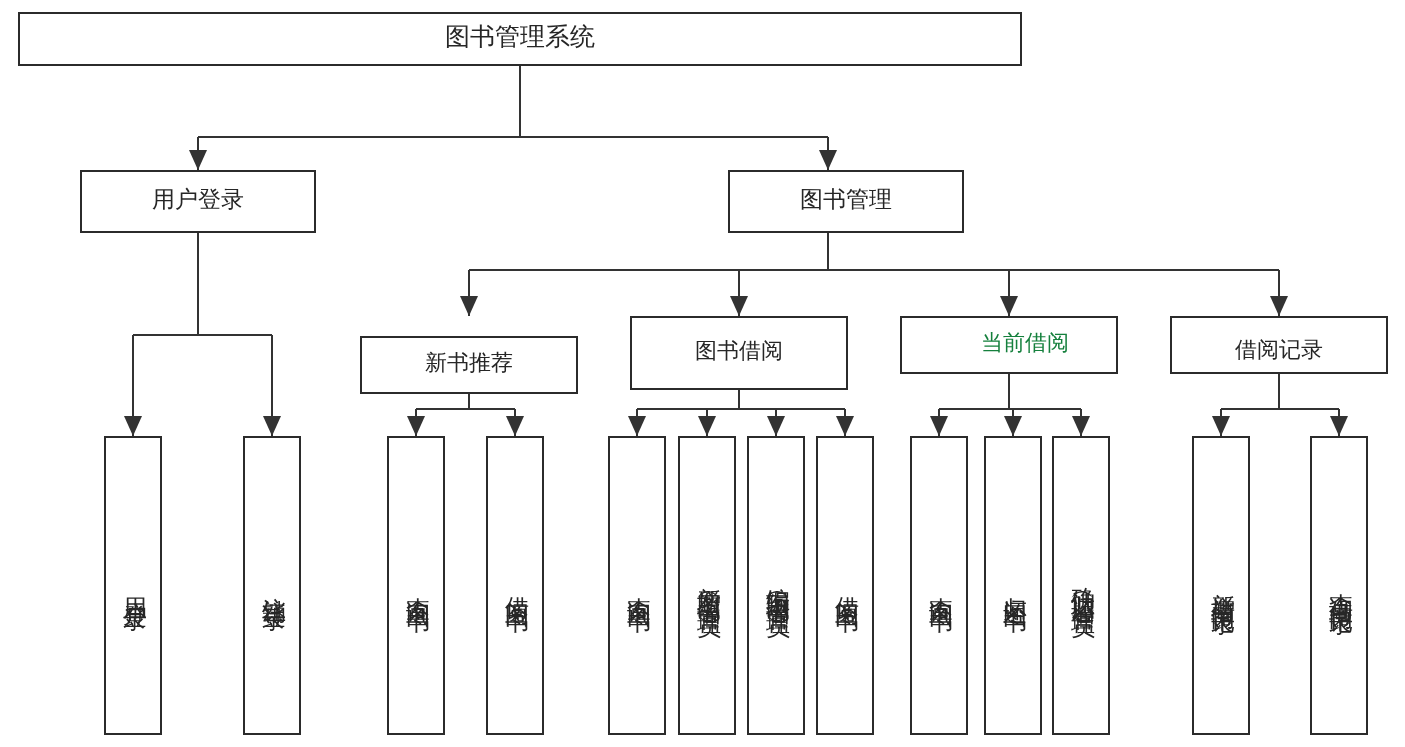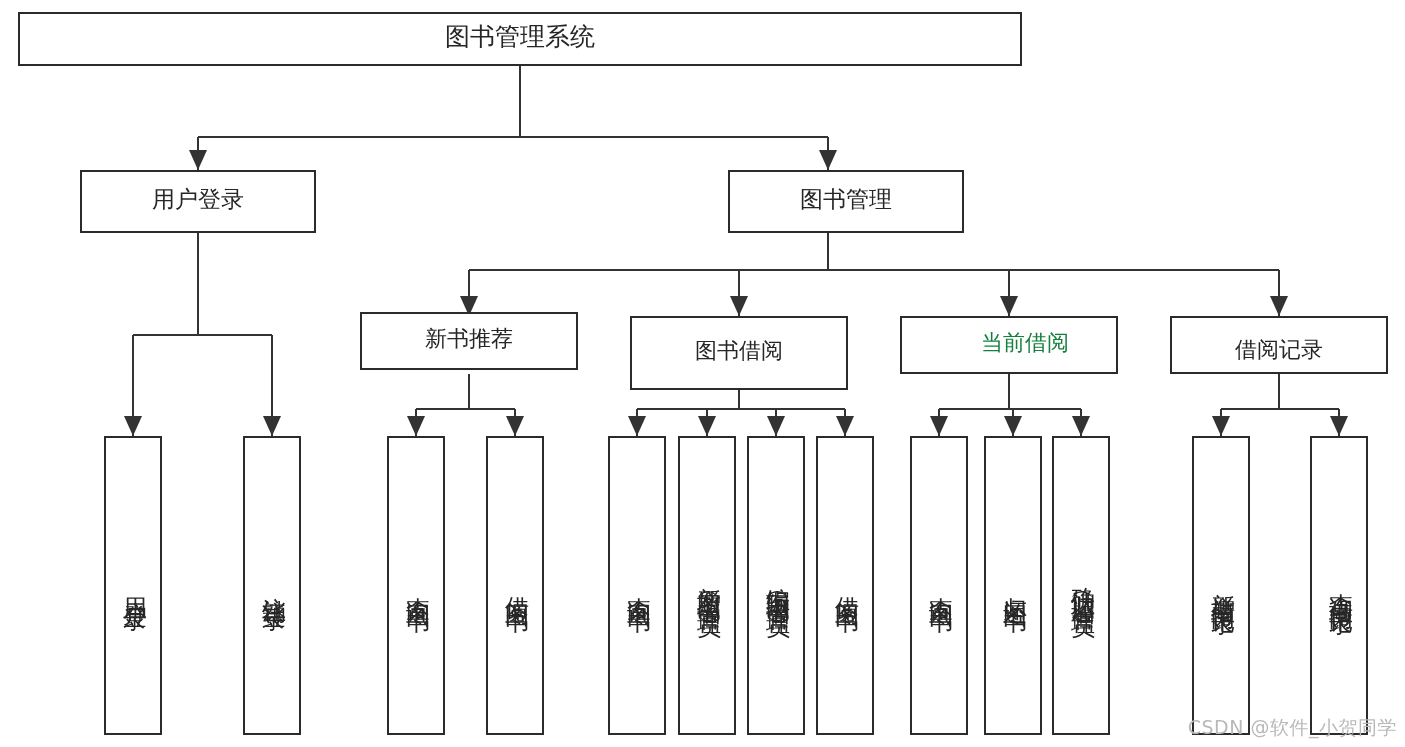--- a/index.html
+++ b/index.html
@@ -134,21 +134,21 @@
   <div id="node-layer">
       <div class="node-box node-root" style="left: 18px; top: 12px; width: 1004px; height: 54px; border-color: rgb(43, 43, 43); background: rgb(255, 255, 255);">
         <span class="node-label" style="color: rgb(38, 38, 38);">图书管理系统</span>
       </div>
       <div class="node-box node-l2" style="left: 80px; top: 170px; width: 236px; height: 63px; border-color: rgb(43, 43, 43); background: rgb(255, 255, 255);">
         <span class="node-label" style="color: rgb(38, 38, 38);">用户登录</span>
       </div>
       <div class="node-box node-l2" style="left: 710px; top: 170px; width: 236px; height: 63px; border-color: rgb(43, 43, 43); background: rgb(255, 255, 255); margin-left: 18px;">
         <span class="node-label" style="color: rgb(38, 38, 38);">图书管理</span>
       </div>
-      <div class="node-box node-l3" style="left: 360px; top: 312px; width: 218px; height: 58px; border-color: rgb(43, 43, 43); background: rgb(255, 255, 255);">
+      <div class="node-box node-l3" style="left: 360px; top: 336px; width: 218px; height: 58px; border-color: rgb(43, 43, 43); background: rgb(255, 255, 255);">
         <span class="node-label" style="color: rgb(38, 38, 38);">新书推荐</span>
       </div>
       <div class="node-box node-l3" style="left: 630px; top: 316px; width: 218px; height: 74px; border-color: rgb(43, 43, 43); background: rgb(255, 255, 255);">
         <span class="node-label" style="color: rgb(38, 38, 38);">图书借阅</span>
       </div>
       <div class="node-box node-l3" style="left: 900px; top: 316px; width: 218px; height: 58px; border-color: rgb(43, 43, 43); background: rgb(255, 255, 255);">
         <span class="node-label" style="color: #15803d; margin-left: 32px;">当前借阅</span>
       </div>
       <div class="node-box node-l3" style="left: 1170px; top: 316px; width: 218px; height: 58px; border-color: rgb(43, 43, 43); background: rgb(255, 255, 255);">
         <span class="node-label" style="color: rgb(38, 38, 38); margin-top: 14px;">借阅记录</span>
@@ -187,14 +187,13 @@
         <span class="node-label" style="color: rgb(38, 38, 38);">确认归还（管理员）</span>
       </div>
       <div class="node-box node-leaf" style="left: 1192px; top: 436px; width: 58px; height: 299px; border-color: rgb(43, 43, 43); background: rgb(255, 255, 255);">
         <span class="node-label" style="color: rgb(38, 38, 38);">新增借阅记录</span>
       </div>
       <div class="node-box node-leaf" style="left: 1310px; top: 436px; width: 58px; height: 299px; border-color: rgb(43, 43, 43); background: rgb(255, 255, 255);">
         <span class="node-label" style="color: rgb(38, 38, 38);">查询借阅记录</span>
       </div>
     </div>
 
-  <div class="watermark">CSDN @软件_小贺同学</div>
 </div>
 
 </body></html>

